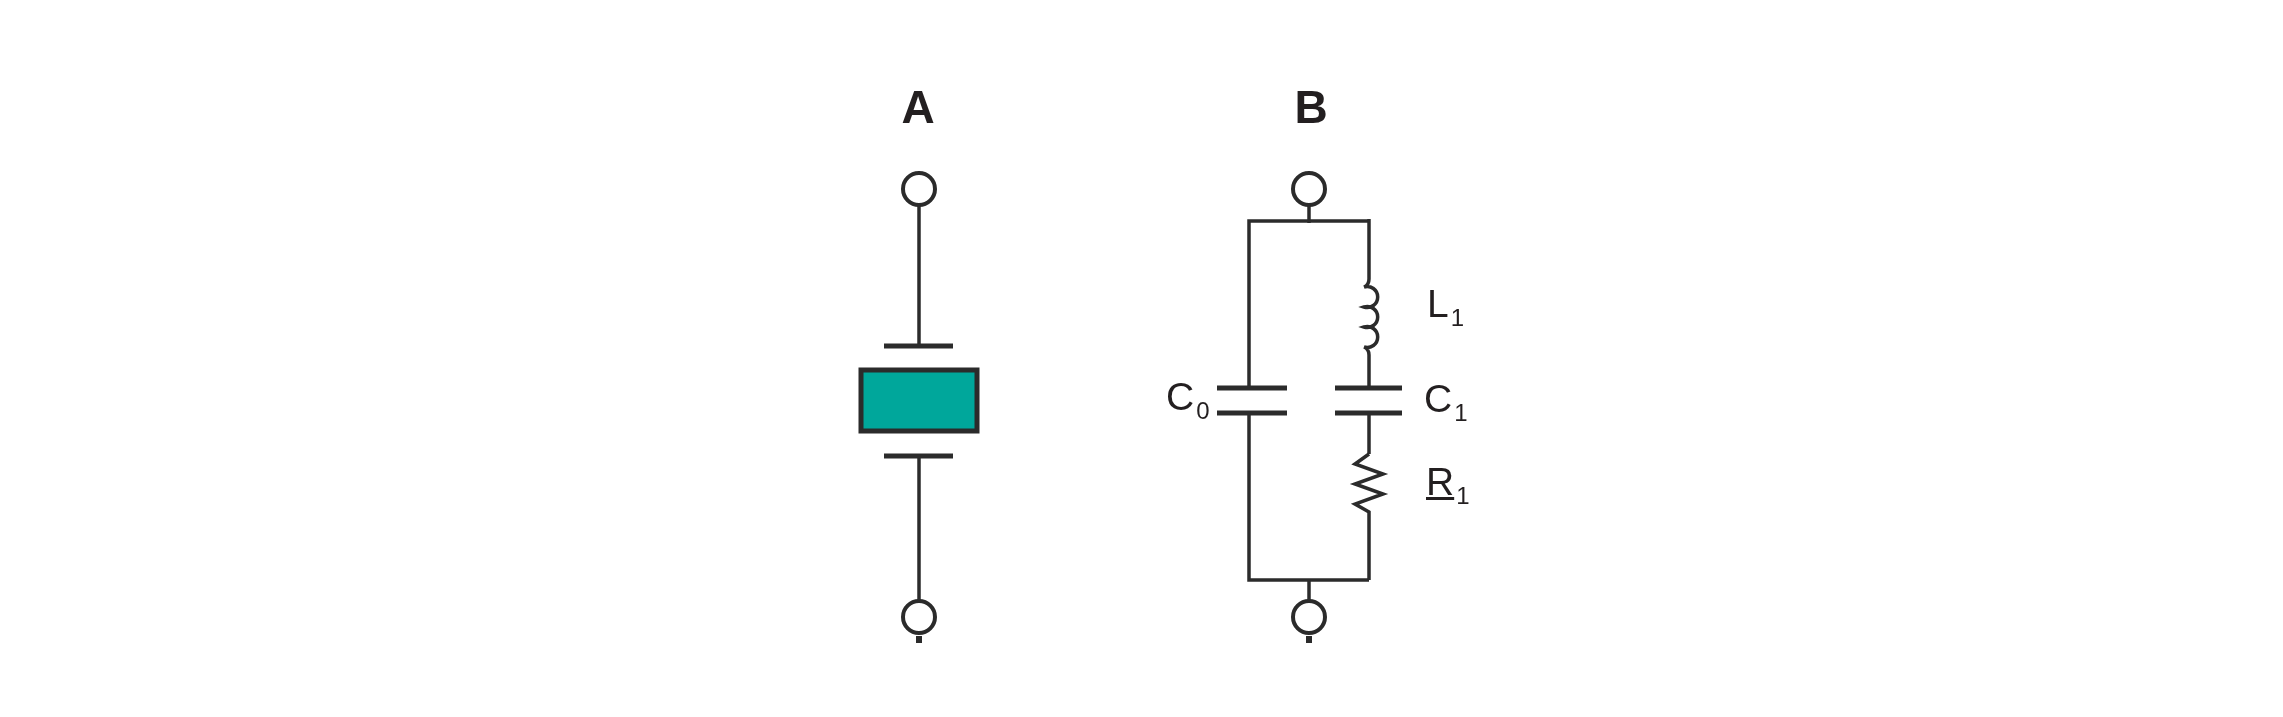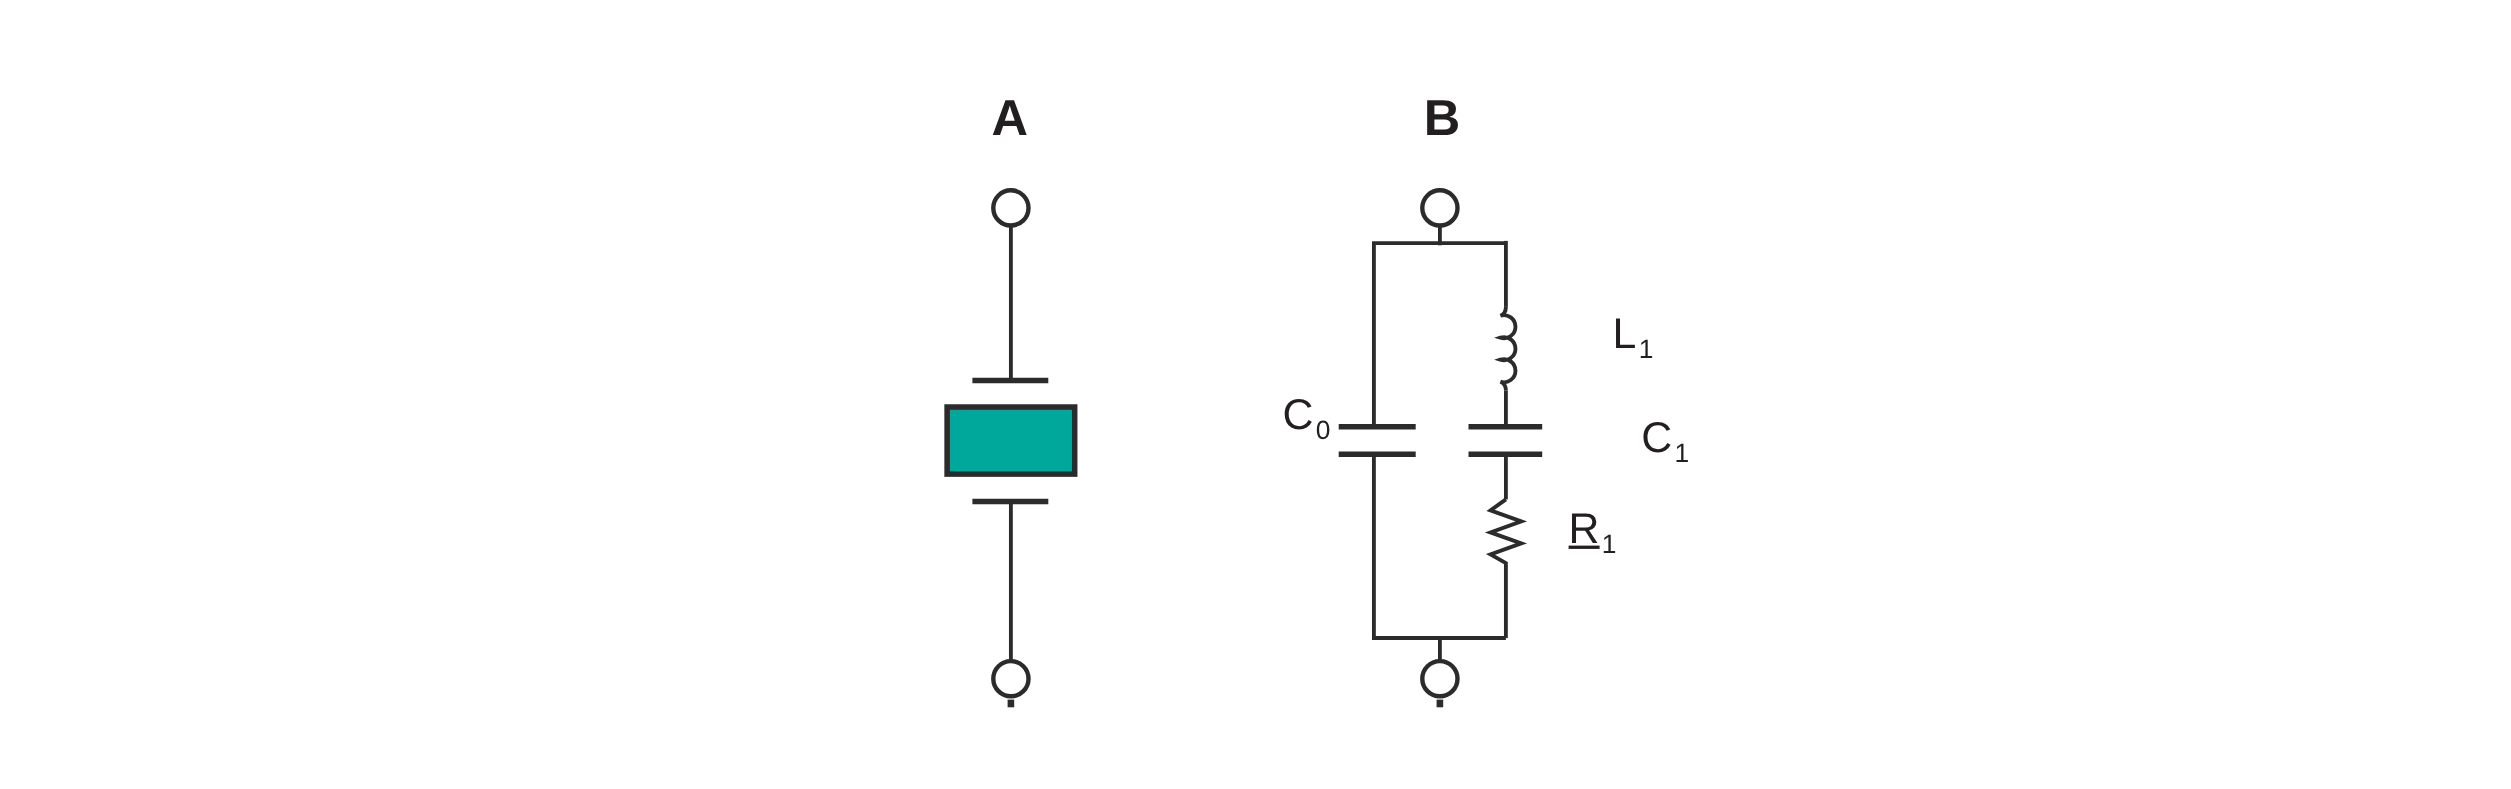--- a/index.html
+++ b/index.html
@@ -31,23 +31,23 @@
     line-height: 1;
     color: #231f20;
     white-space: nowrap;
   }
   .comp-label .sub {
     font-size: 24px;
     display: inline-block;
     transform: translateY(9px);
     margin-left: 2px;
   }
-  #label-c0 { left: 1166px; top: 358px; }
-  #label-l1 { left: 1466px; top: 284px; text-align: right; }
-  #label-c1 { left: 1492px; top: 379px; }
+  #label-c0 { left: 1166px; top: 377px; }
+  #label-l1 { left: 1427px; top: 284px; text-align: right; }
+  #label-c1 { left: 1424px; top: 379px; }
   #label-r1 { left: 1426px; top: 462px; text-decoration: underline; }
 </style>
 </head>
 <body>
 
 <div class="figure">
 
   <svg width="2283" height="717" viewBox="0 0 2283 717">
     <g fill="none" stroke="#2b2b2b" stroke-width="3.5">
 

